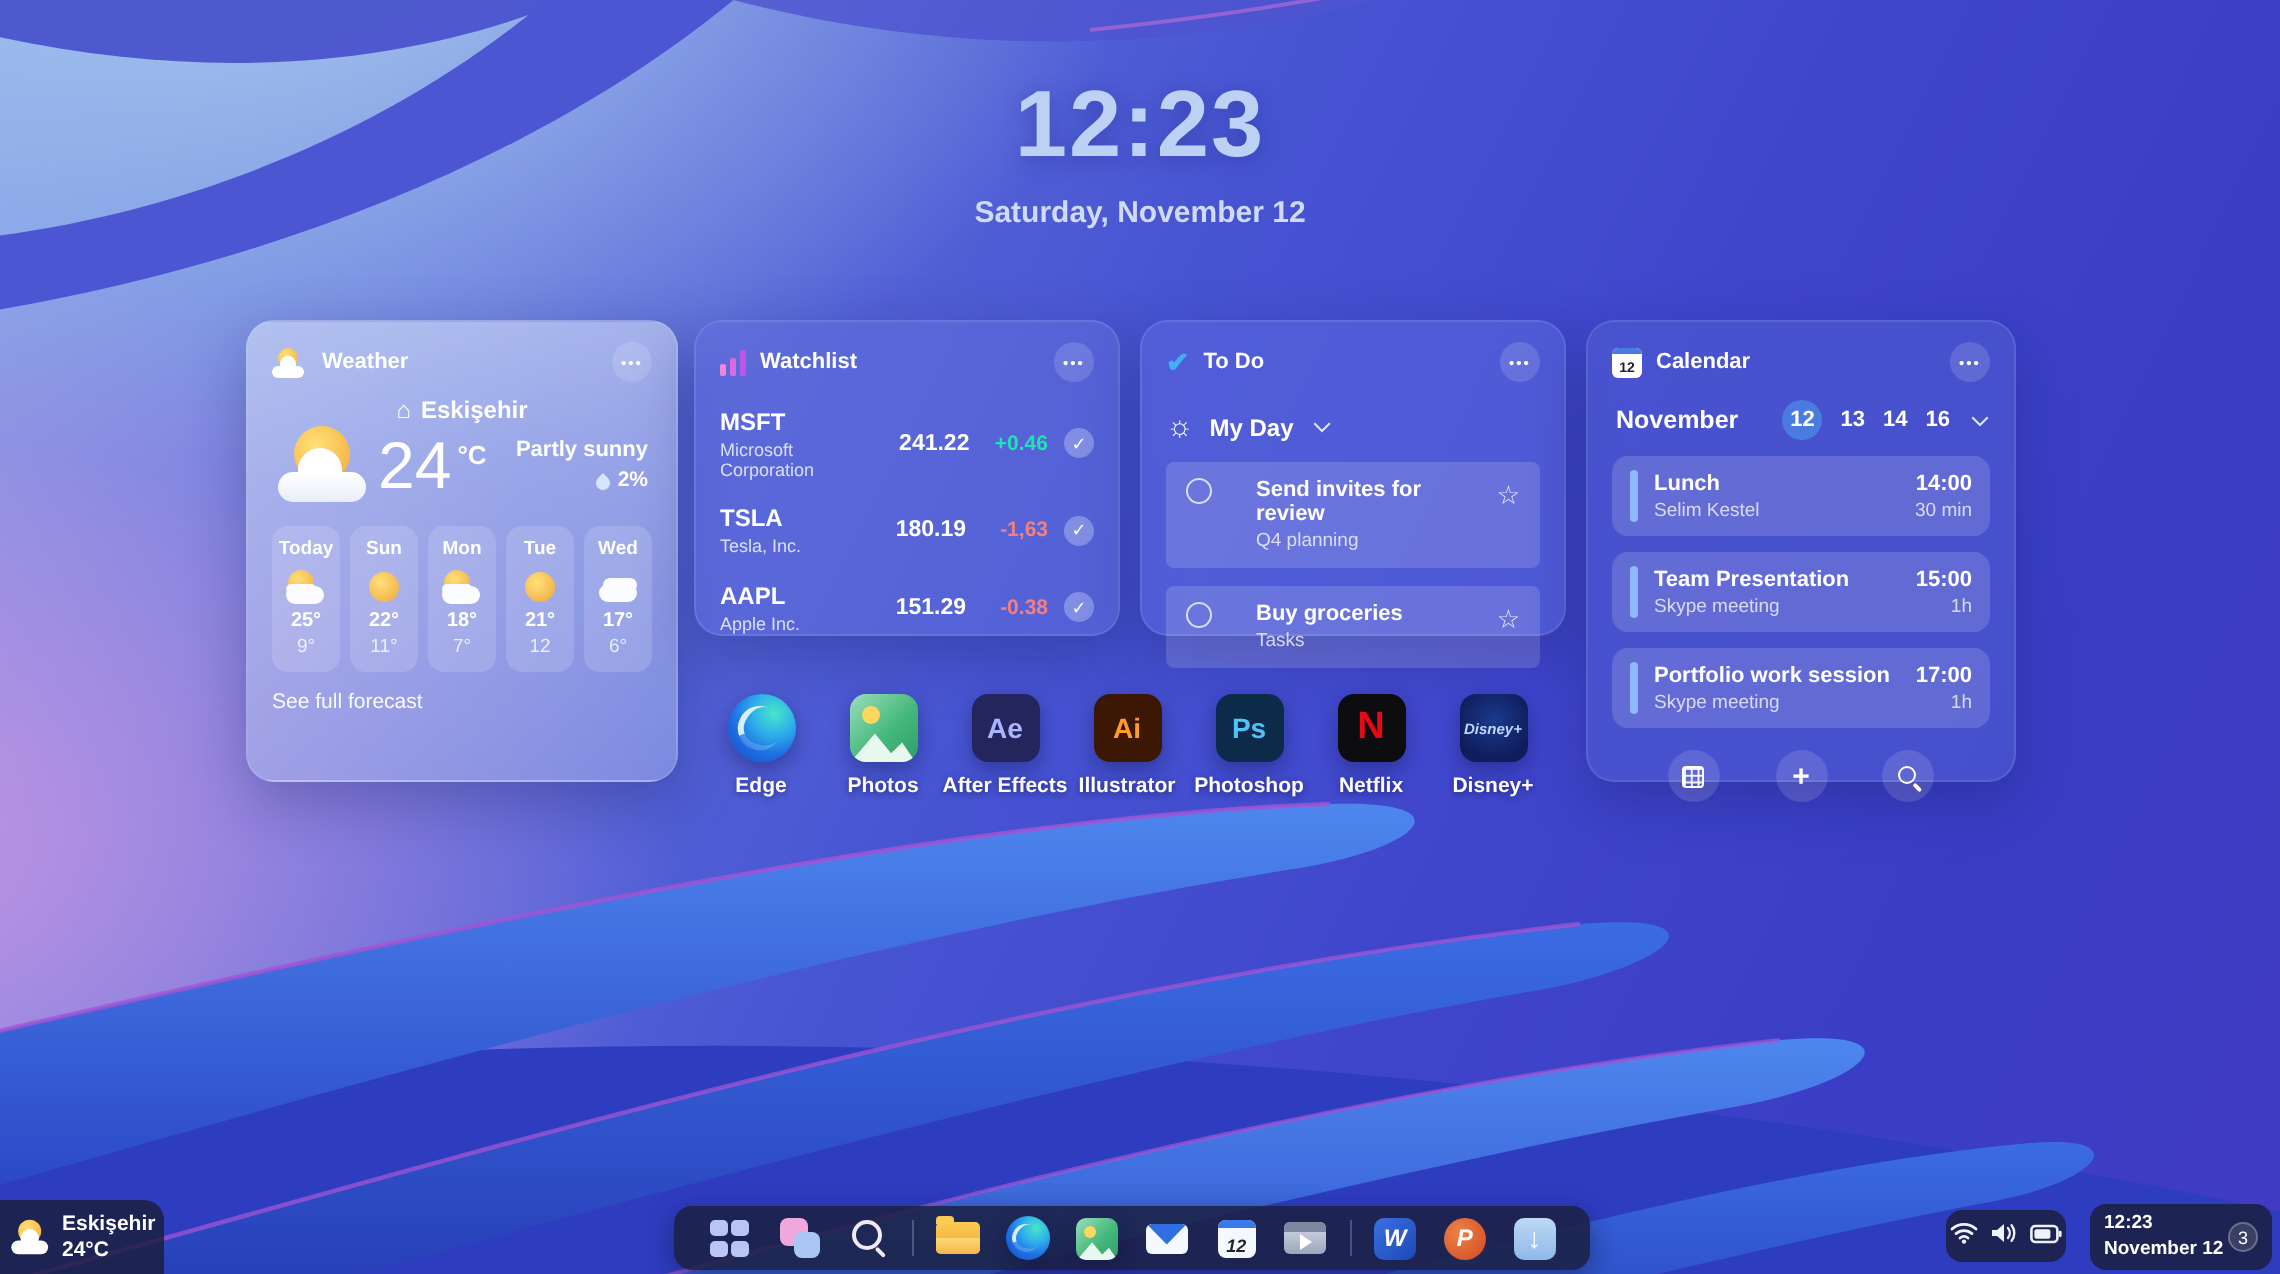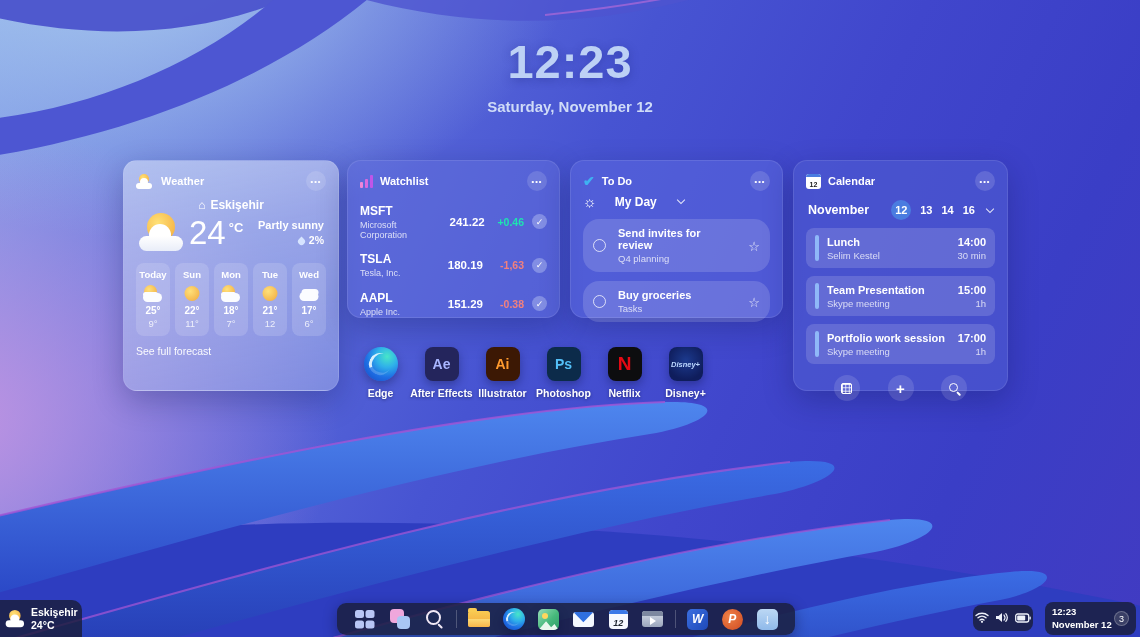--- a/index.html
+++ b/index.html
@@ -62,24 +62,24 @@
 .wl-sym{font-size:12px;font-weight:700}
 .wl-co{font-size:9px;opacity:.78;margin-top:2px}
 .wl-price{font-size:11.5px;font-weight:700;margin-left:auto}
 .chg{font-size:10.5px;font-weight:700;width:33px;text-align:right}
 .chg.up{color:#1ee3b2}.chg.down{color:#f2807e}
 .chk{width:15px;height:15px;border-radius:50%;background:rgba(186,198,245,.45);display:flex;align-items:center;justify-content:center;flex:none}
 .chk::before{content:"✓";font-size:9px;color:#fff}
 
 #todo{left:570px;top:160px;width:213px;height:158px;background:rgba(88,102,220,.6)}
 .todo-check::before{content:"✔";color:#3fb1f2;font-size:14px;font-weight:700}
-.myday{display:flex;align-items:center;gap:18px;margin-top:2px;font-size:12px;font-weight:700}
+.myday{display:flex;align-items:center;gap:8px;margin-top:14px;font-size:12px;font-weight:700}
 .sun-glyph::before{content:"☼";font-size:15px}
 .chev{width:6px;height:6px;border-right:1.5px solid rgba(255,255,255,.85);border-bottom:1.5px solid rgba(255,255,255,.85);transform:rotate(45deg);margin-left:3px;margin-top:-3px}
-.task{display:flex;align-items:center;gap:12px;background:rgba(255,255,255,.15);border-radius:16px;padding:8px 10px;margin-top:9px}
+.task{display:flex;align-items:flex-start;gap:22px;background:rgba(255,255,255,.15);border-radius:4px;padding:8px 10px;margin-top:9px}
 .task .ring{width:13px;height:13px;border:1.5px solid rgba(255,255,255,.75);border-radius:50%;flex:none}
 .tt{font-size:11px;font-weight:700}
 .ts{font-size:9.5px;opacity:.75;margin-top:2px;font-weight:400}
 .star{margin-left:auto}
 .star::before{content:"☆";font-size:13px;color:rgba(255,255,255,.85)}
 
 #calendar{left:793px;top:160px;width:215px;height:231px;background:rgba(76,88,208,.68)}
 .cal-ic{width:15px;height:15px;background:#fff;border-radius:3px;position:relative;display:flex;align-items:flex-end;justify-content:center;font-size:7px;font-weight:700;color:#222;padding-bottom:1px;flex:none}
 .cal-ic::before{content:"";position:absolute;top:0;left:0;right:0;height:3.5px;background:#4a7ce0;border-radius:3px 3px 0 0}
 .cal-month{display:flex;align-items:center;margin-top:9px;font-size:12.5px;font-weight:700;padding:0 2px}
@@ -385,20 +385,24 @@
         </span>
   </div>
 </div>
 
 <div class="dock">
   <div class="app">
     <span class="ic ic-edge"></span>
     <span class="lbl">Edge</span>
   </div>
   <div class="app">
+    <span class="ic ic-photos"></span>
+    <span class="lbl">Photos</span>
+  </div>
+  <div class="app">
     <span class="ic ic-ae">Ae</span>
     <span class="lbl">After Effects</span>
   </div>
   <div class="app">
     <span class="ic ic-ai">Ai</span>
     <span class="lbl">Illustrator</span>
   </div>
   <div class="app">
     <span class="ic ic-ps">Ps</span>
     <span class="lbl">Photoshop</span>

